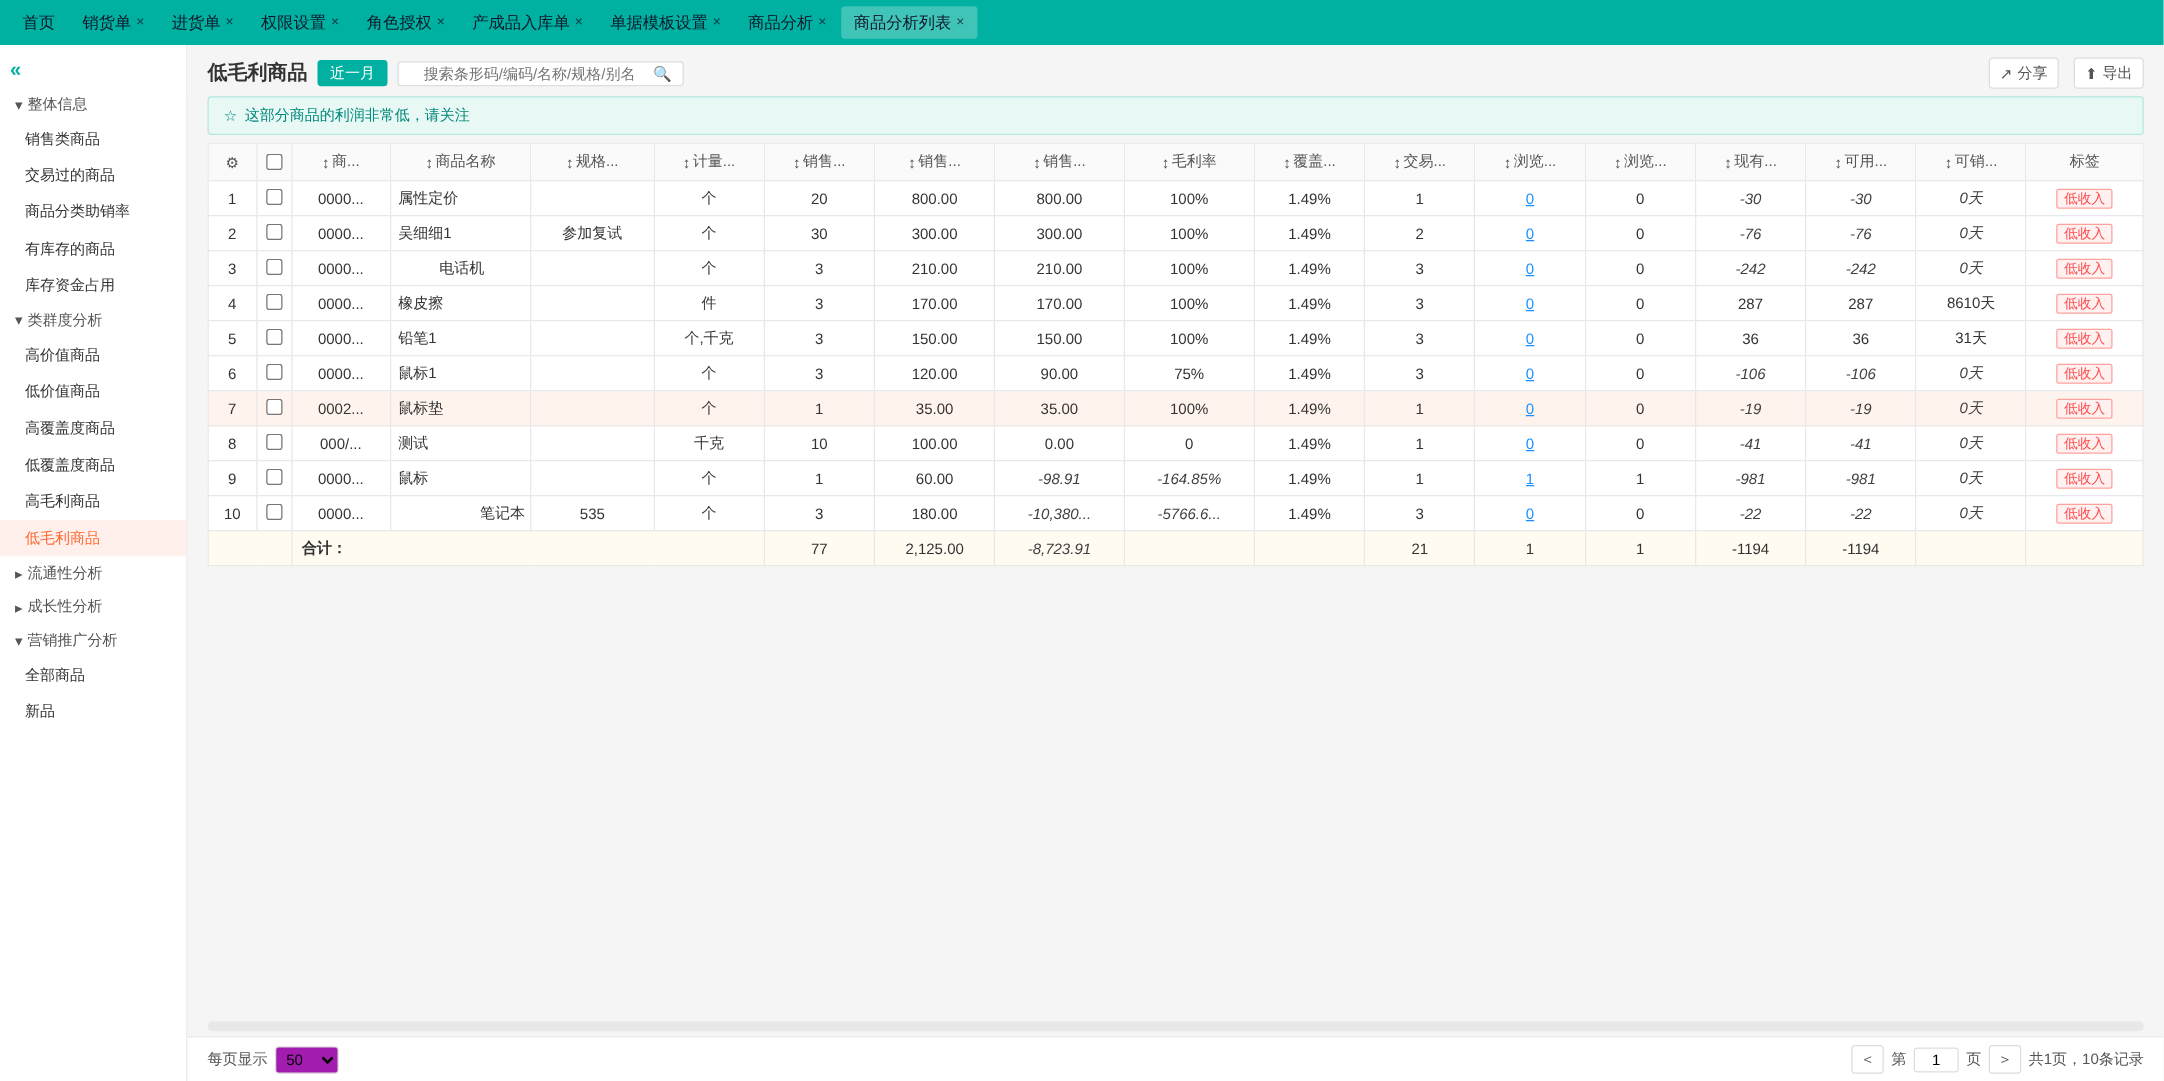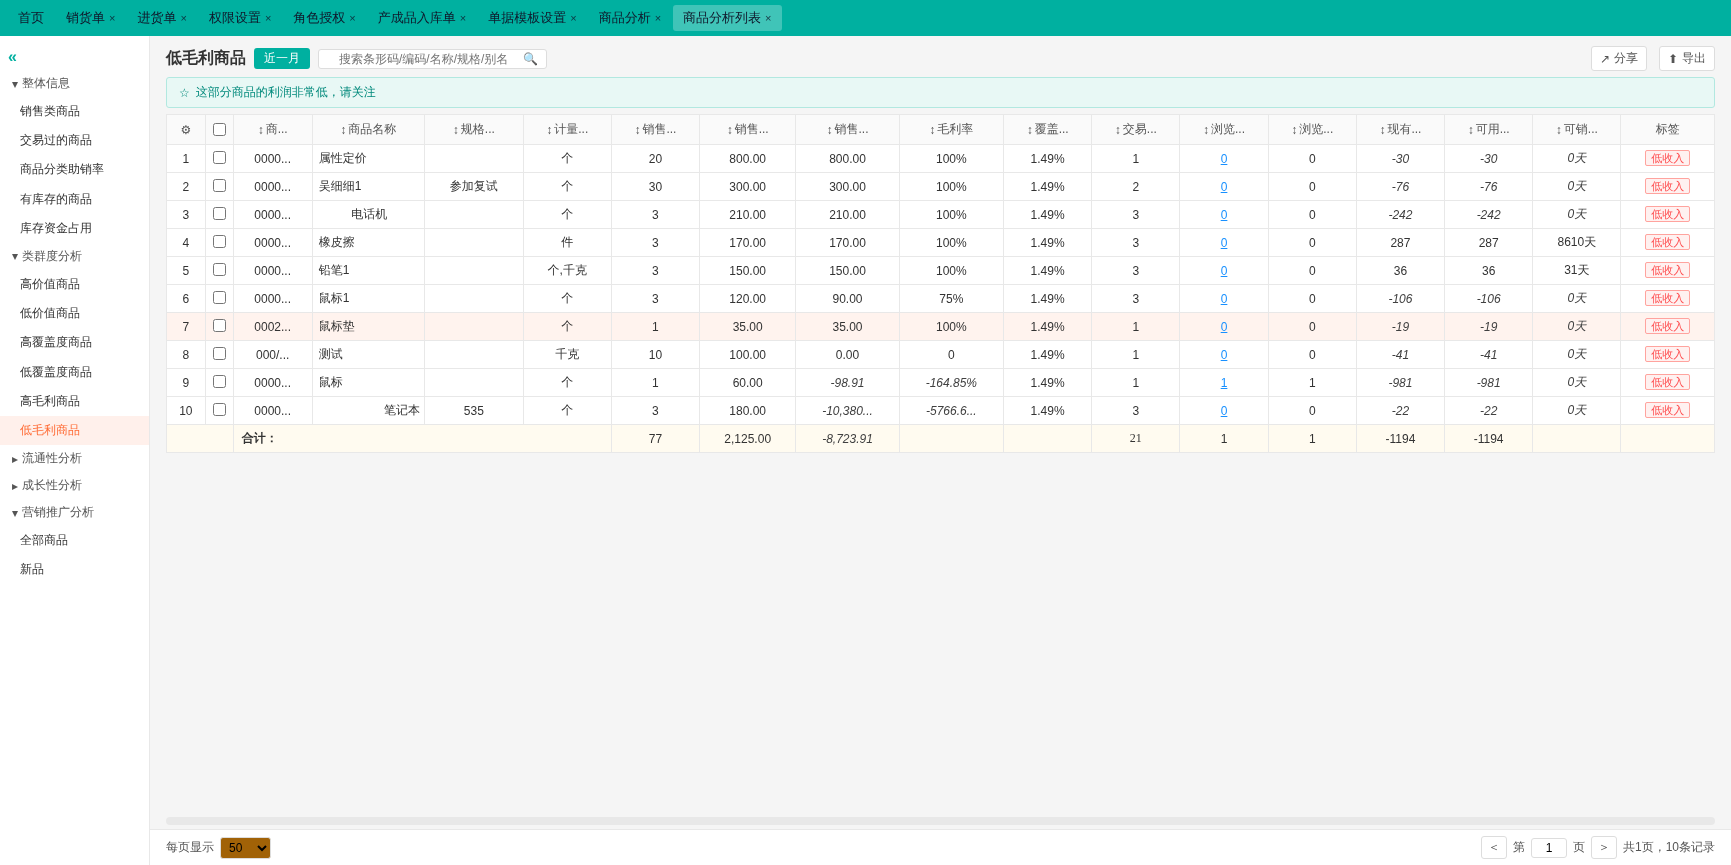--- a/index.html
+++ b/index.html
@@ -103,21 +103,21 @@
 
     
     .pagination-bar {
       display: flex; align-items: center; justify-content: space-between;
       background: #fff; border-top: 1px solid #e8e8e8;
       padding: 6px 16px; height: 36px;
     }
     .pagination-left { display: flex; align-items: center; gap: 6px; color: #555; }
     .page-size-select {
       border: 1px solid #ddd; border-radius: 3px; padding: 2px 4px;
-      font-size: 12px; background: #a16207;
+      font-size: 12px; background: #a21caf;
     }
     .pagination-right { display: flex; align-items: center; gap: 6px; color: #555; }
     .page-btn {
       border: 1px solid #ddd; border-radius: 3px; padding: 2px 6px;
       background: #fff; cursor: pointer; font-size: 12px; color: #555;
     }
     .page-input {
       width: 36px; border: 1px solid #ddd; border-radius: 3px;
       text-align: center; padding: 2px; font-size: 12px;
     }
@@ -507,21 +507,21 @@
           </tbody>
         <tfoot>
           <tr style="background:#fffbf0;">
             <td colspan="2" style="background:#fffbf0;"></td>
             <td colspan="4" style="background:#fffbf0; font-weight:bold; text-align:left; padding-left:8px;margin-left:16px;">合计：</td>
             <td style="background:#fffbf0;">77</td>
             <td style="background:#fffbf0;">2,125.00</td>
             <td class="cell-red" style="background:#fffbf0;">-8,723.91</td>
             <td style="background:#fffbf0;"></td>
             <td style="background:#fffbf0;"></td>
-            <td style="background:#fffbf0;font-family:Liberation Serif, serif;">21</td>
+            <td style="background:#fffbf0;">21</td>
             <td style="background:#fffbf0;">1</td>
             <td style="background:#fffbf0;">1</td>
             <td style="background:#fffbf0;">-1194</td>
             <td style="background:#fffbf0;">-1194</td>
             <td style="background:#fffbf0;"></td>
             <td style="background:#fffbf0;"></td>
           </tr>
         </tfoot>
       </table>
     </div>

